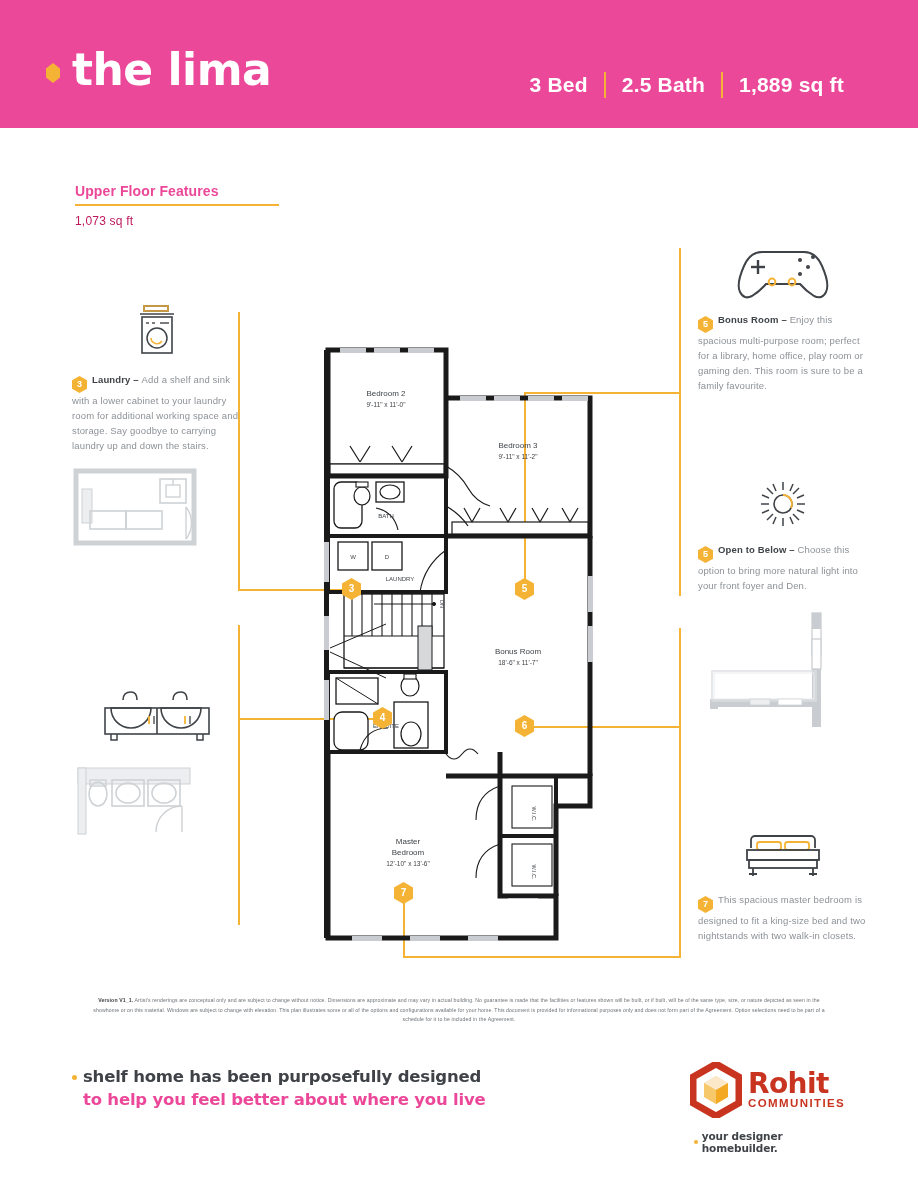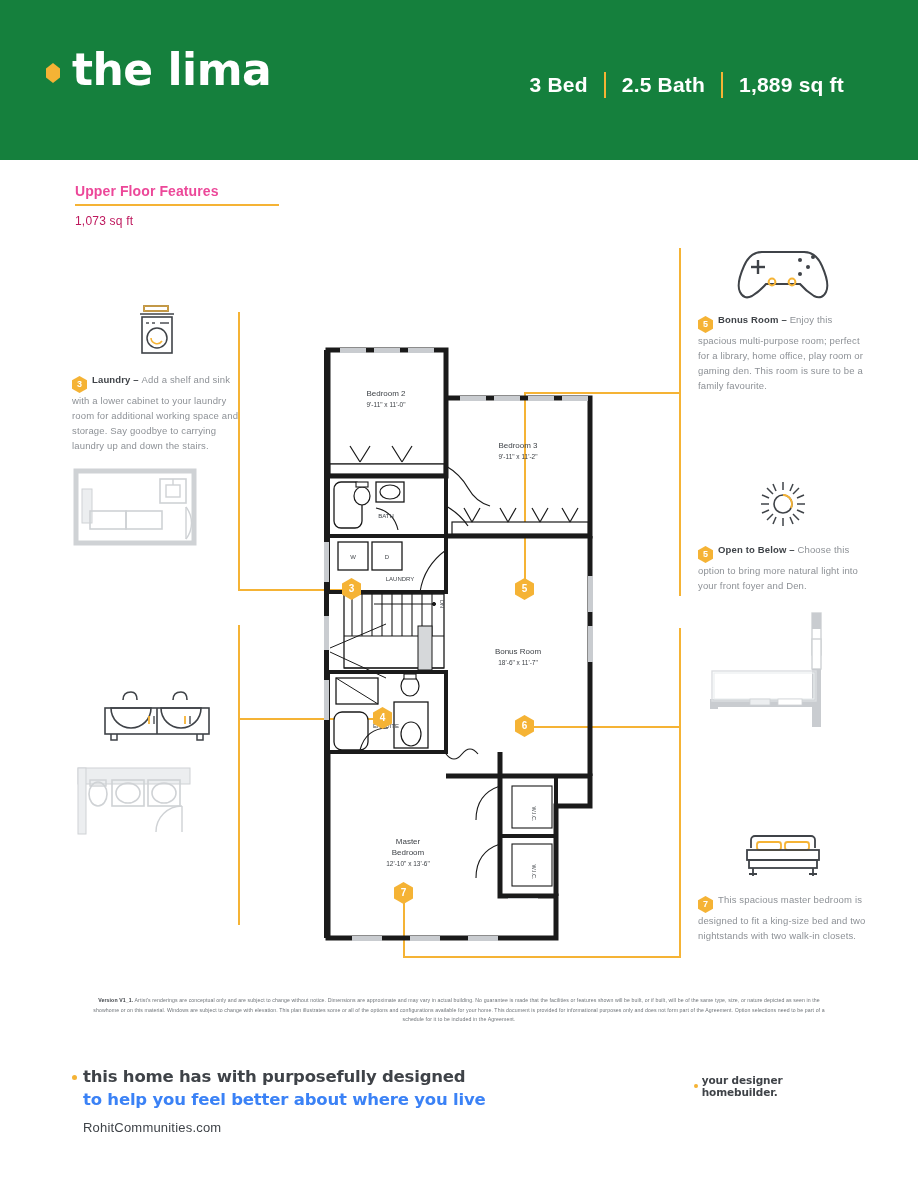--- a/index.html
+++ b/index.html
@@ -5,22 +5,22 @@
   html,body{margin:0;padding:0;}
   body{
     width:918px;height:1188px;background:#ffffff;
     font-family:"Liberation Sans", sans-serif;
     color:#3f4348;overflow:hidden;position:relative;
   }
   .page{position:relative;width:918px;height:1188px;}
 
   
   .header{
-    position:absolute;left:0;top:0;width:918px;height:160px;
-    background:#15803d;
+    position:absolute;left:0;top:0;width:918px;height:128px;
+    background:#ec4899;
   }
   .brand{position:absolute;left:46px;top:48px;display:flex;align-items:center;}
   .brand-diamond{
     width:14px;height:20px;background:#f5b335;
     clip-path:polygon(50% 0,100% 28%,100% 72%,50% 100%,0 72%,0 28%);
     margin-right:12px;margin-top:6px;
   }
   .brand-name{
     color:#ffffff;font-size:44px;font-weight:bold;letter-spacing:-0.5px;
     font-family:"DejaVu Sans", sans-serif;line-height:1;
@@ -71,21 +71,21 @@
     font-size:5.2px;line-height:1.85;color:#6f7479;text-align:center;
     letter-spacing:0.1px;
   }
   .disclaimer b{color:#3f4348;}
 
   
   .footer-tag{position:absolute;left:72px;top:1067px;}
   .tag-dot{position:absolute;left:0;top:8px;width:5px;height:5px;border-radius:50%;background:#f5b335;}
   .tag1{margin-left:11px;font-size:16.5px;font-weight:bold;color:#3f4348;
         font-family:"DejaVu Sans", sans-serif;letter-spacing:-0.2px;}
-  .tag2{margin-left:11px;font-size:16.5px;font-weight:bold;color:#3b82f6;margin-top:4px;
+  .tag2{margin-left:11px;font-size:16.5px;font-weight:bold;color:#ec4899;margin-top:4px;
         font-family:"DejaVu Sans", sans-serif;letter-spacing:-0.2px;}
   .tag-url{margin-left:11px;font-size:13px;color:#3f4348;margin-top:11px;letter-spacing:0.2px;}
 
   .logo-block{position:absolute;left:690px;top:1062px;width:160px;}
   .logo-row{display:flex;align-items:center;}
   .logo-word{margin-left:6px;}
   .logo-rohit{font-size:28px;font-weight:bold;color:#c8341f;line-height:0.92;
       font-family:"DejaVu Sans", sans-serif;letter-spacing:-0.6px;}
   .logo-comm{font-size:11.5px;font-weight:bold;color:#c8341f;letter-spacing:1.4px;}
   .logo-sub{display:flex;align-items:center;margin-top:12px;margin-left:4px;}
@@ -405,25 +405,37 @@
   <div class="plan-badge" style="left:515px;top:578px;">5</div>
   <div class="plan-badge" style="left:515px;top:715px;">6</div>
   <div class="plan-badge" style="left:394px;top:882px;">7</div>
 
   <div class="disclaimer">
     <b>Version V1_1.</b><span> Artist's renderings are conceptual only and are subject to change without notice. Dimensions are approximate and may vary in actual building. No guarantee is made that the facilities or features shown will be built, or if built, will be of the same type, size, or nature depicted as seen in the showhome or on this material. Windows are subject to change with elevation. This plan illustrates some or all of the options and configurations available for your home. This document  is provided  for informational purposes only and does not form part of the Agreement. Option selections need to be part of a schedule for it to be included in the Agreement.</span>
   </div>
 
   <div class="footer-tag">
     <div class="tag-dot"></div>
-    <div class="tag1">this home has with purposefully designed</div>
+    <div class="tag1">shelf home has been purposefully designed</div>
     <div class="tag2">to help you feel better about where you live</div>
-    <div class="tag-url">RohitCommunities.com</div>
   </div>
 
   <div class="logo-block">
+    <div class="logo-row">
+      <svg width="52" height="56" viewBox="0 0 52 56">
+        <polygon points="26,2 49,15 49,41 26,54 3,41 3,15" fill="none" stroke="#c8341f" stroke-width="7"></polygon>
+        <polygon points="26,14 38,21 38,35 26,42 14,35 14,21" fill="#f7d9a8"></polygon>
+        <polygon points="26,14 38,21 26,28 14,21" fill="#fbe9c9"></polygon>
+        <polygon points="26,28 38,21 38,35 26,42" fill="#f3a922"></polygon>
+        <polygon points="26,28 14,21 14,35 26,42" fill="#f7c86a"></polygon>
+      </svg>
+      <div class="logo-word">
+        <div class="logo-rohit">Rohit</div>
+        <div class="logo-comm">COMMUNITIES</div>
+      </div>
+    </div>
     <div class="logo-sub">
       <div class="logo-sub-dot"></div>
       <div class="logo-sub-txt">your designer homebuilder.</div>
     </div>
   </div>
 
 </div>
 
 </body></html>

